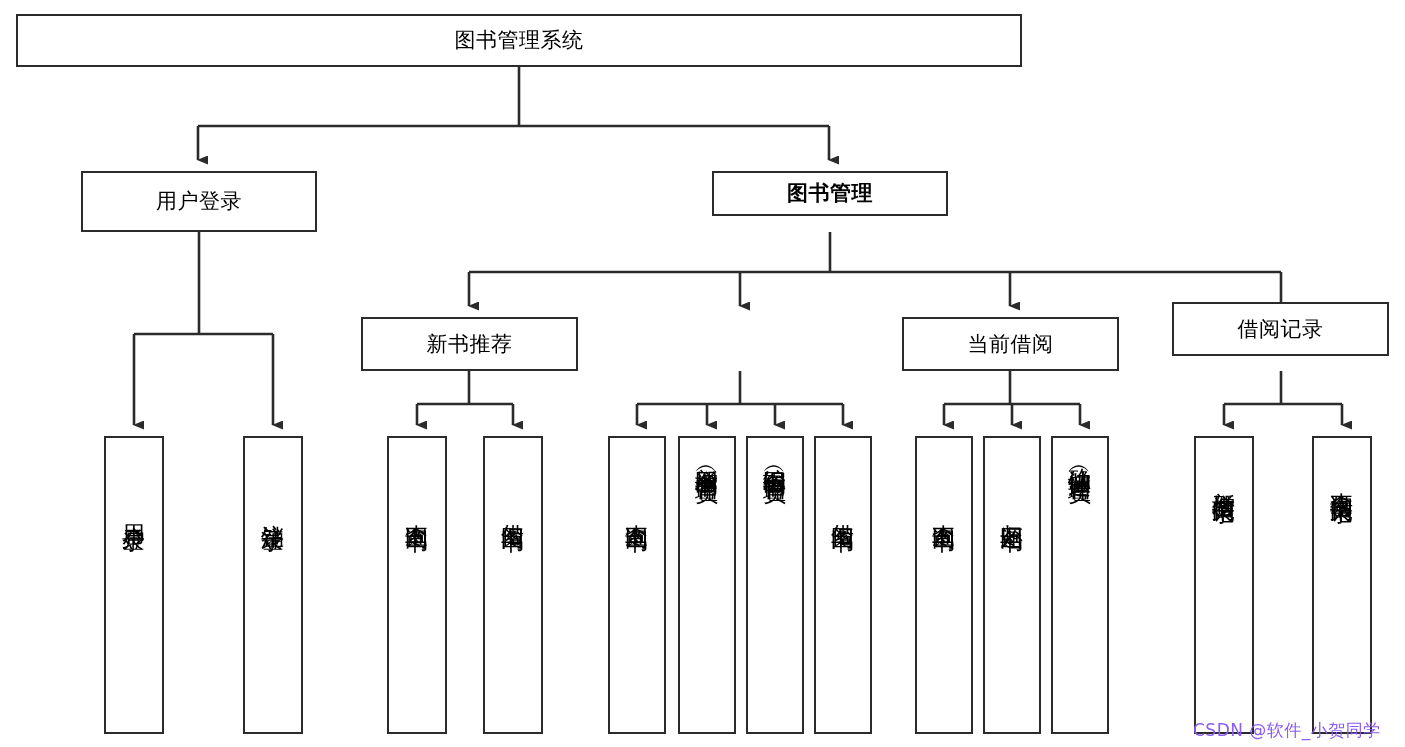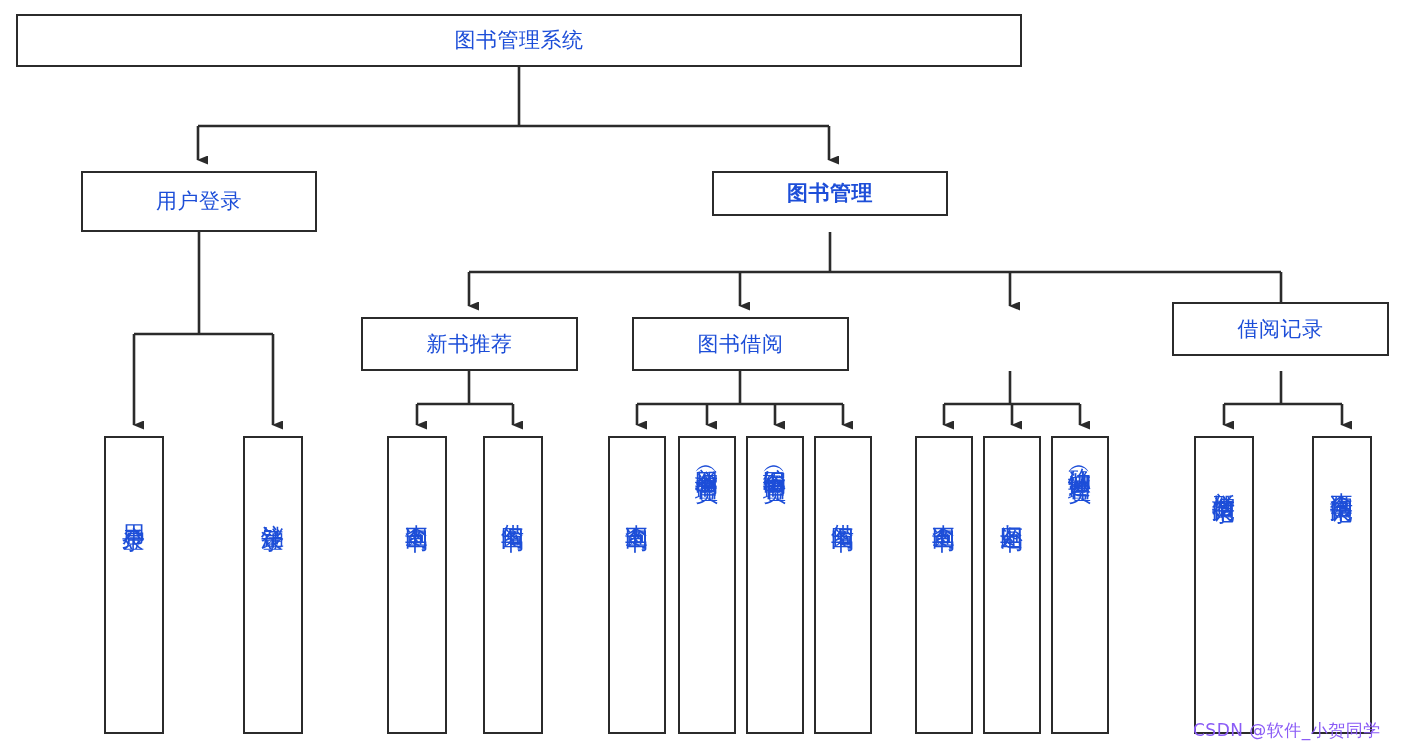--- a/index.html
+++ b/index.html
@@ -34,21 +34,21 @@
     display: flex;
     align-items: center;
     justify-content: center;
     color: #1a1a1a;
   }
   .node-label {
     font-size: 21px;
     line-height: 1.15;
     letter-spacing: 0.5px;
     white-space: nowrap;
-    color: #1d4ed8;
+    color: #000000;
   }
   .node-box.vertical {
     align-items: flex-start;
     justify-content: center;
     padding-top: 6px;
   }
   .node-box.vertical .node-label {
     writing-mode: vertical-rl;
     text-orientation: upright;
     font-size: 23px;
@@ -148,22 +148,22 @@
   <div class="node-box" id="node-l2-0" style="left: 81px; top: 171px; width: 236px; height: 61px;">
     <span class="node-label">用户登录</span>
   </div>
   <div class="node-box" id="node-l2-1" style="left: 712px; top: 171px; width: 236px; height: 45px; font-weight: bold;">
     <span class="node-label">图书管理</span>
   </div>
 
   <div class="node-box" id="node-l3-0" style="left: 361px; top: 317px; width: 217px; height: 54px; font-family: Liberation Serif, serif;">
     <span class="node-label">新书推荐</span>
   </div>
-  <div class="node-box" id="node-l3-1" style="left: 632px; top: 317px; width: 217px; height: 54px;">
-    <span class="node-label">图书借阅</span>
+  <div class="node-box" id="node-l3-2" style="left: 902px; top: 317px; width: 217px; height: 54px;">
+    <span class="node-label">当前借阅</span>
   </div>
   <div class="node-box" id="node-l3-3" style="left: 1172px; top: 302px; width: 217px; height: 54px;">
     <span class="node-label">借阅记录</span>
   </div>
 
   <div class="node-box vertical mid" id="node-leaf-0" style="left: 104px; top: 436px; width: 60px; height: 298px;">
     <span class="node-label">用户登录</span>
   </div>
   <div class="node-box vertical mid" id="node-leaf-1" style="left: 243px; top: 436px; width: 60px; height: 298px;">
     <span class="node-label">注销登录</span>

